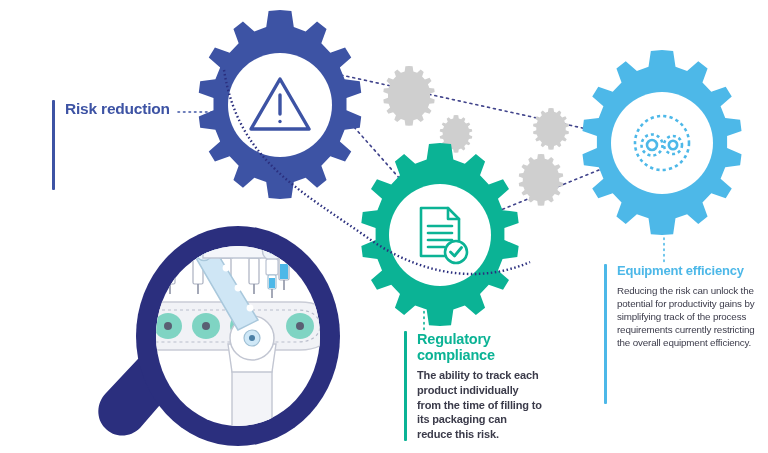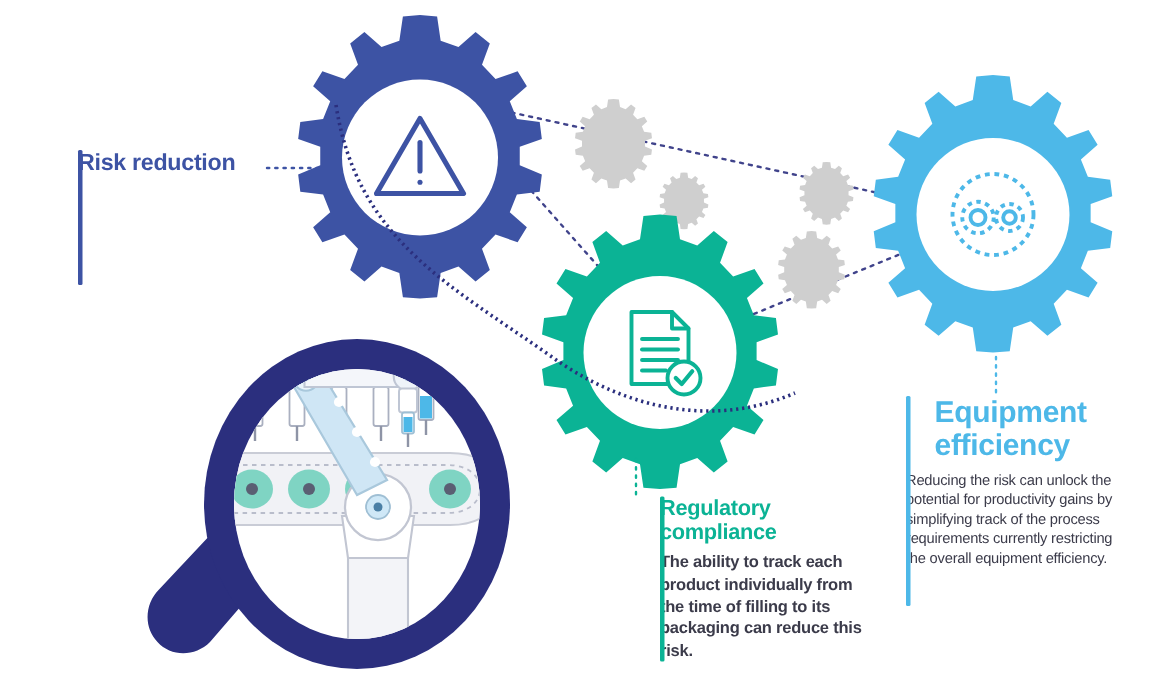--- a/index.html
+++ b/index.html
@@ -9,49 +9,49 @@
     font-family: "Liberation Sans", sans-serif;
     overflow: hidden;
   }
   #stage { position: relative; width: 768px; height: 453px; background: #fff; }
   #art { position: absolute; left: 0; top: 0; width: 768px; height: 453px; }
 
   .callout { position: absolute; }
   .callout .bar {
     position: absolute; left: 0; top: 0; width: 3px; border-radius: 1px;
   }
-  .callout .body-wrap { }
+  .callout .body-wrap { padding-left: 13px; }
   .callout .title {
     font-weight: bold;
     letter-spacing: -0.2px;
     line-height: 1.12;
   }
   .callout .desc {
     color: #3b3b4a;
     line-height: 1.33;
     letter-spacing: -0.15px;
     margin-top: 5px;
   }
 
   
   #callout-risk { left: 52px; top: 100px; width: 175px; }
   #callout-risk .bar { height: 90px; background: #3d53a4; }
   #callout-risk .title { font-size: 15.5px; color: #3d53a4; }
   #callout-risk .desc { font-size: 10.4px; }
 
   
-  #callout-reg { left: 404px; top: 331px; width: 140px; margin-left: 36px; }
+  #callout-reg { left: 404px; top: 331px; width: 140px; }
   #callout-reg .bar { height: 110px; background: #0bb395; }
   #callout-reg .title { font-size: 14.5px; color: #0bb395; }
   #callout-reg .desc { font-size: 11px; font-weight: bold; }
 
   
   #callout-eq { left: 604px; top: 264px; width: 152px; }
   #callout-eq .bar { height: 140px; background: #4db8e8; }
-  #callout-eq .title { font-size: 20px; color: #4db8e8; margin-left: 19px; }
+  #callout-eq .title { font-size: 13px; color: #4db8e8; }
   #callout-eq .desc { font-size: 9.8px; }
 </style>
 </head>
 <body>
 
 <div id="stage">
 
   <svg id="art" viewBox="0 0 768 453">
     <defs>
 

